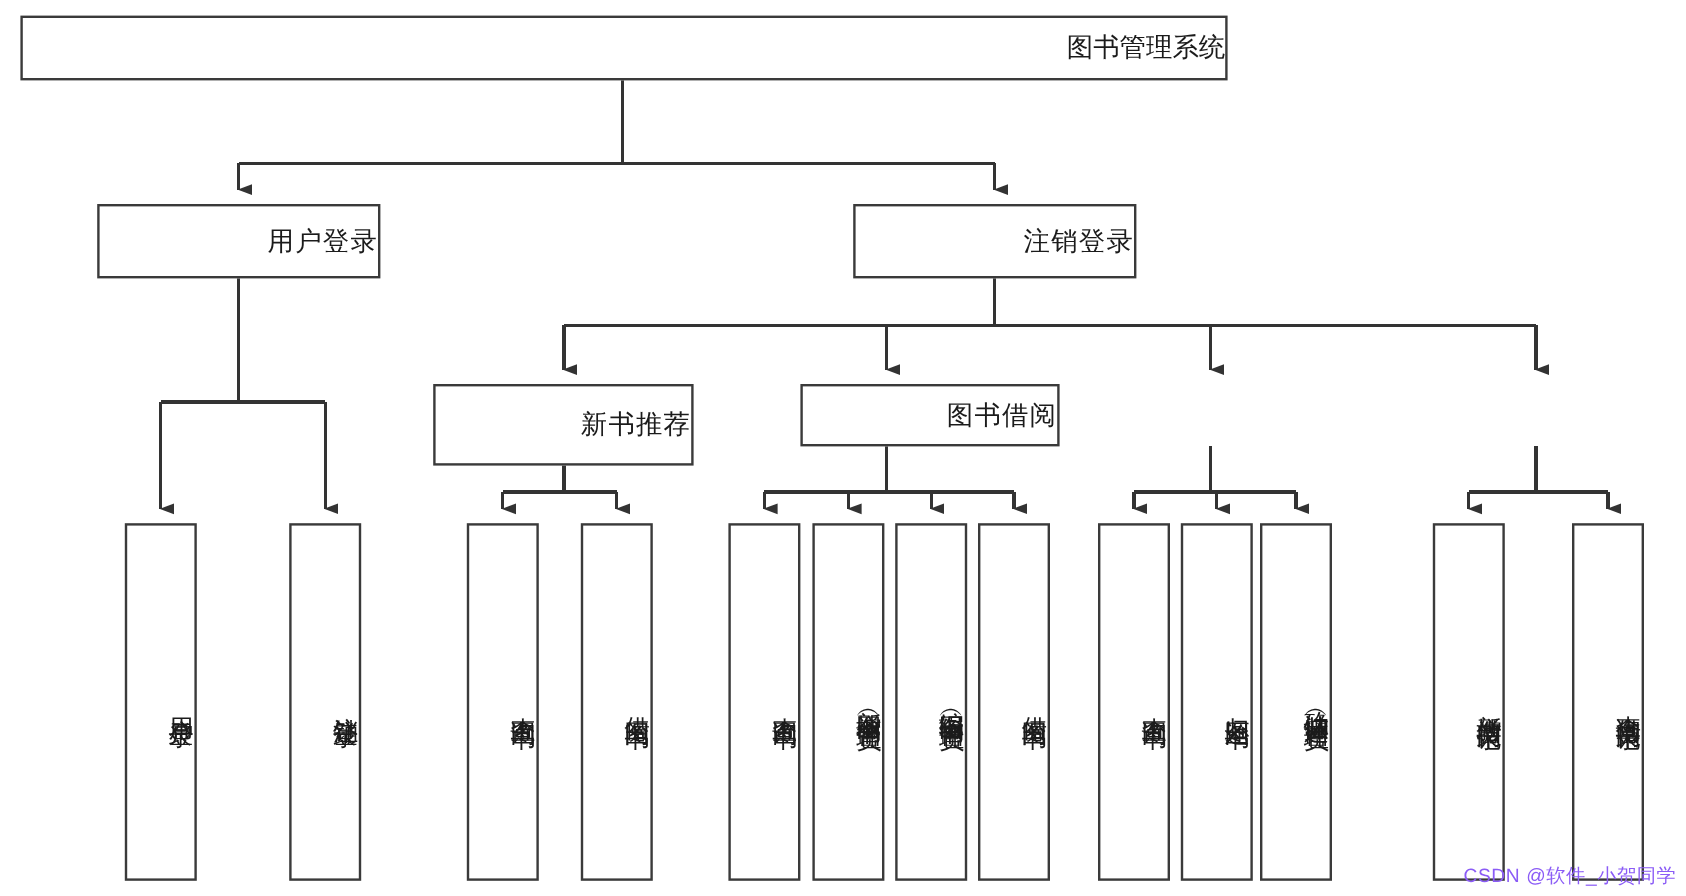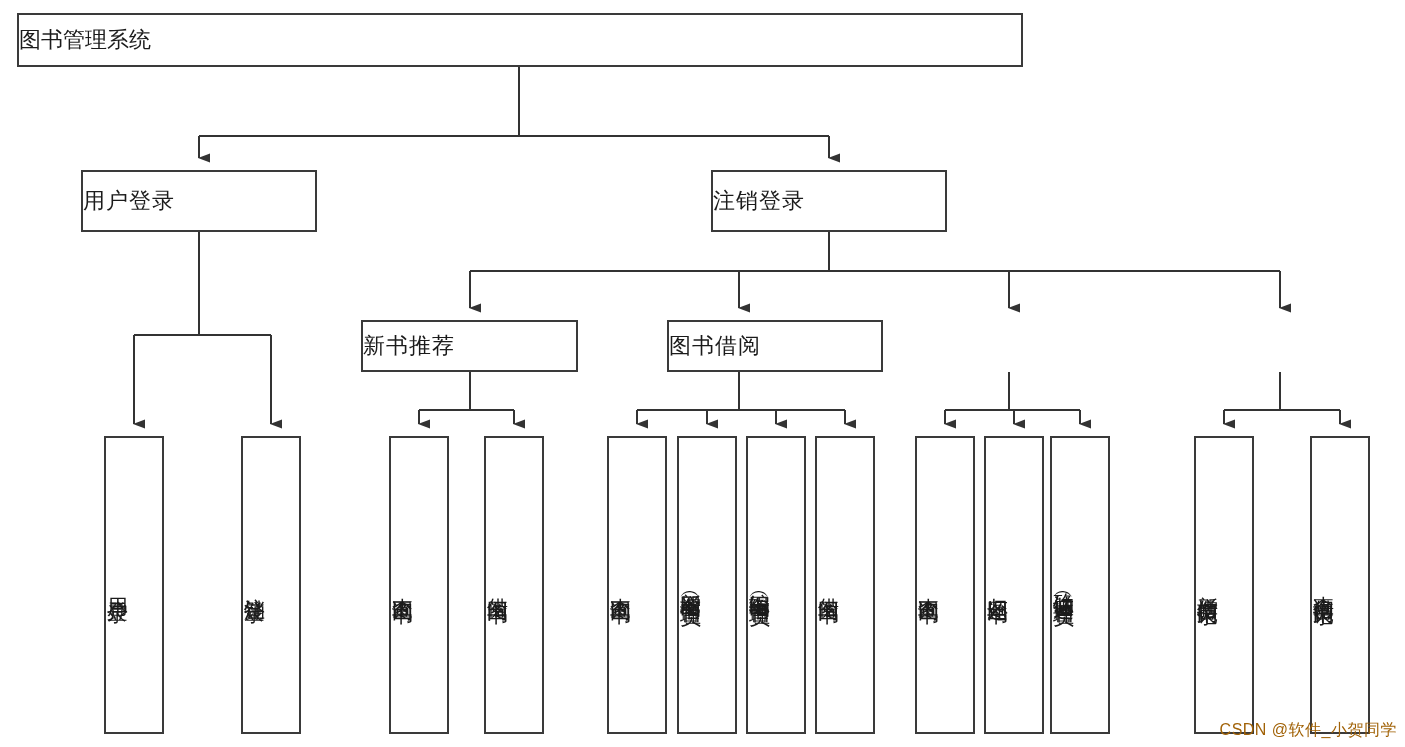--- a/index.html
+++ b/index.html
@@ -6,39 +6,39 @@
   html,body{margin:0;padding:0;background:#ffffff;}
   body{
     font-family:"Liberation Sans","DejaVu Sans",sans-serif;
     width:1405px;height:747px;overflow:hidden;position:relative;
   }
   #diagram-root{position:relative;width:1405px;height:747px;background:#fff;}
   svg#wires{position:absolute;left:0;top:0;width:1405px;height:747px;}
   .node{
     position:absolute;box-sizing:border-box;
     background:#ffffff;border:2px solid #3a3a3a;
-    display:flex;align-items:center;justify-content:flex-start;
+    display:flex;align-items:center;justify-content:flex-end;
     color:#1b1b1b;
   }
   .node.h-node{font-size:22px;line-height:1.1;letter-spacing:1px;}
   .node.root-node{font-size:22px;}
   .node.leaf-node{
     font-size:21px;letter-spacing:2px;line-height:1.12;
     padding:4px 0;
   }
   .vtext{
     writing-mode:vertical-rl;text-orientation:upright;
     -webkit-writing-mode:vertical-rl;
     white-space:nowrap;text-align:center;
     display:block;
   }
   .nlabel{display:block;text-align:center;}
   #watermark{
     position:absolute;right:8px;bottom:6px;
-    font-size:16px;color:#a16207;letter-spacing:0.5px;
+    font-size:16px;color:#8b5cf6;letter-spacing:0.5px;
     white-space:nowrap;pointer-events:none;
     font-family:"Liberation Sans","DejaVu Sans",sans-serif;
   }
 </style>
 </head>
 <body>
 
 <div id="diagram-root">
 
   <svg id="wires" viewBox="0 0 1405 747" xmlns="http://www.w3.org/2000/svg">
@@ -95,21 +95,21 @@
     <span class="nlabel">图书管理系统</span>
   </div>
 
   <div class="node h-node" style="left: 81px; top: 170px; width: 236px; height: 62px;">
     <span class="nlabel">用户登录</span>
   </div>
   <div class="node h-node" style="left: 711px; top: 170px; width: 236px; height: 62px;">
     <span class="nlabel">注销登录</span>
   </div>
 
-  <div class="node h-node" style="left: 361px; top: 320px; width: 217px; height: 52px;">
+  <div class="node h-node" style="left: 361px; top: 320px; width: 217px; height: 68px;">
     <span class="nlabel">新书推荐</span>
   </div>
   <div class="node h-node" style="left: 667px; top: 320px; width: 216px; height: 52px;">
     <span class="nlabel">图书借阅</span>
   </div>
 
   <div class="node leaf-node" style="left: 104px; top: 436px; width: 60px; height: 298px;">
     <span class="vtext">用户登录</span>
   </div>
   <div class="node leaf-node" style="left: 241px; top: 436px; width: 60px; height: 298px;">

